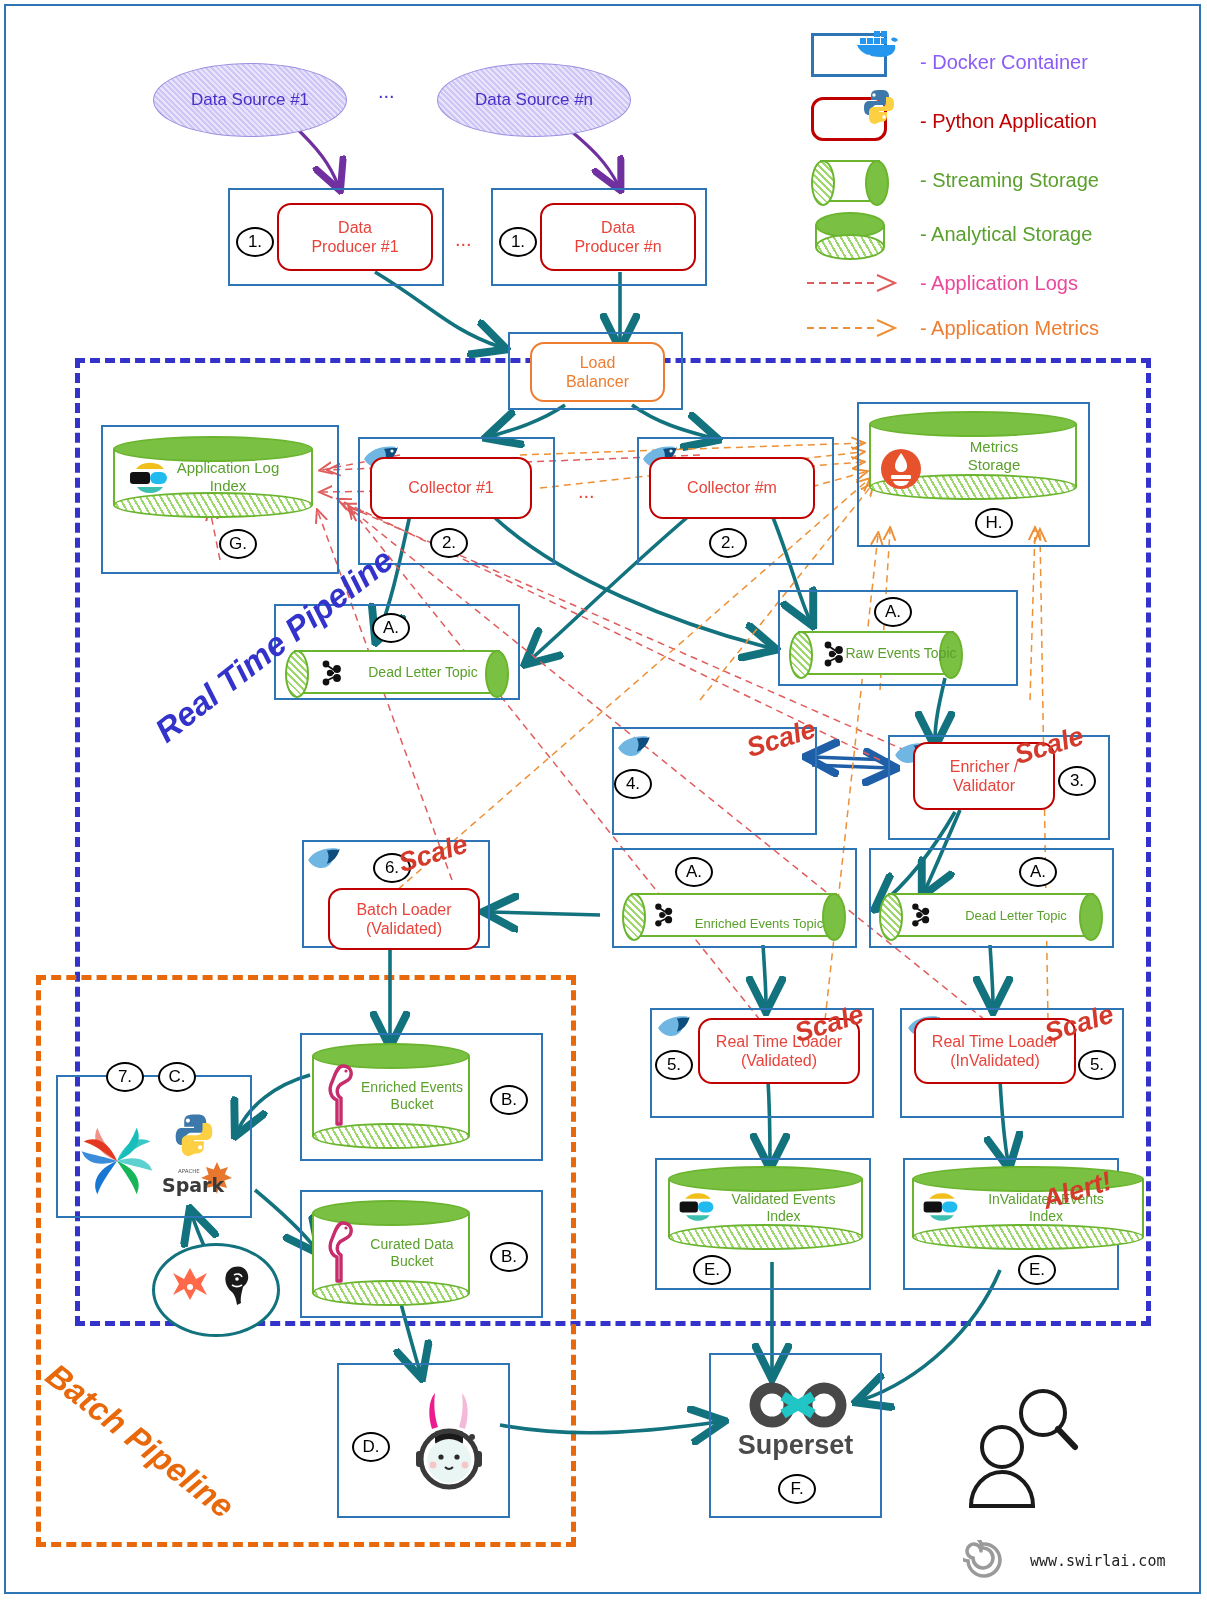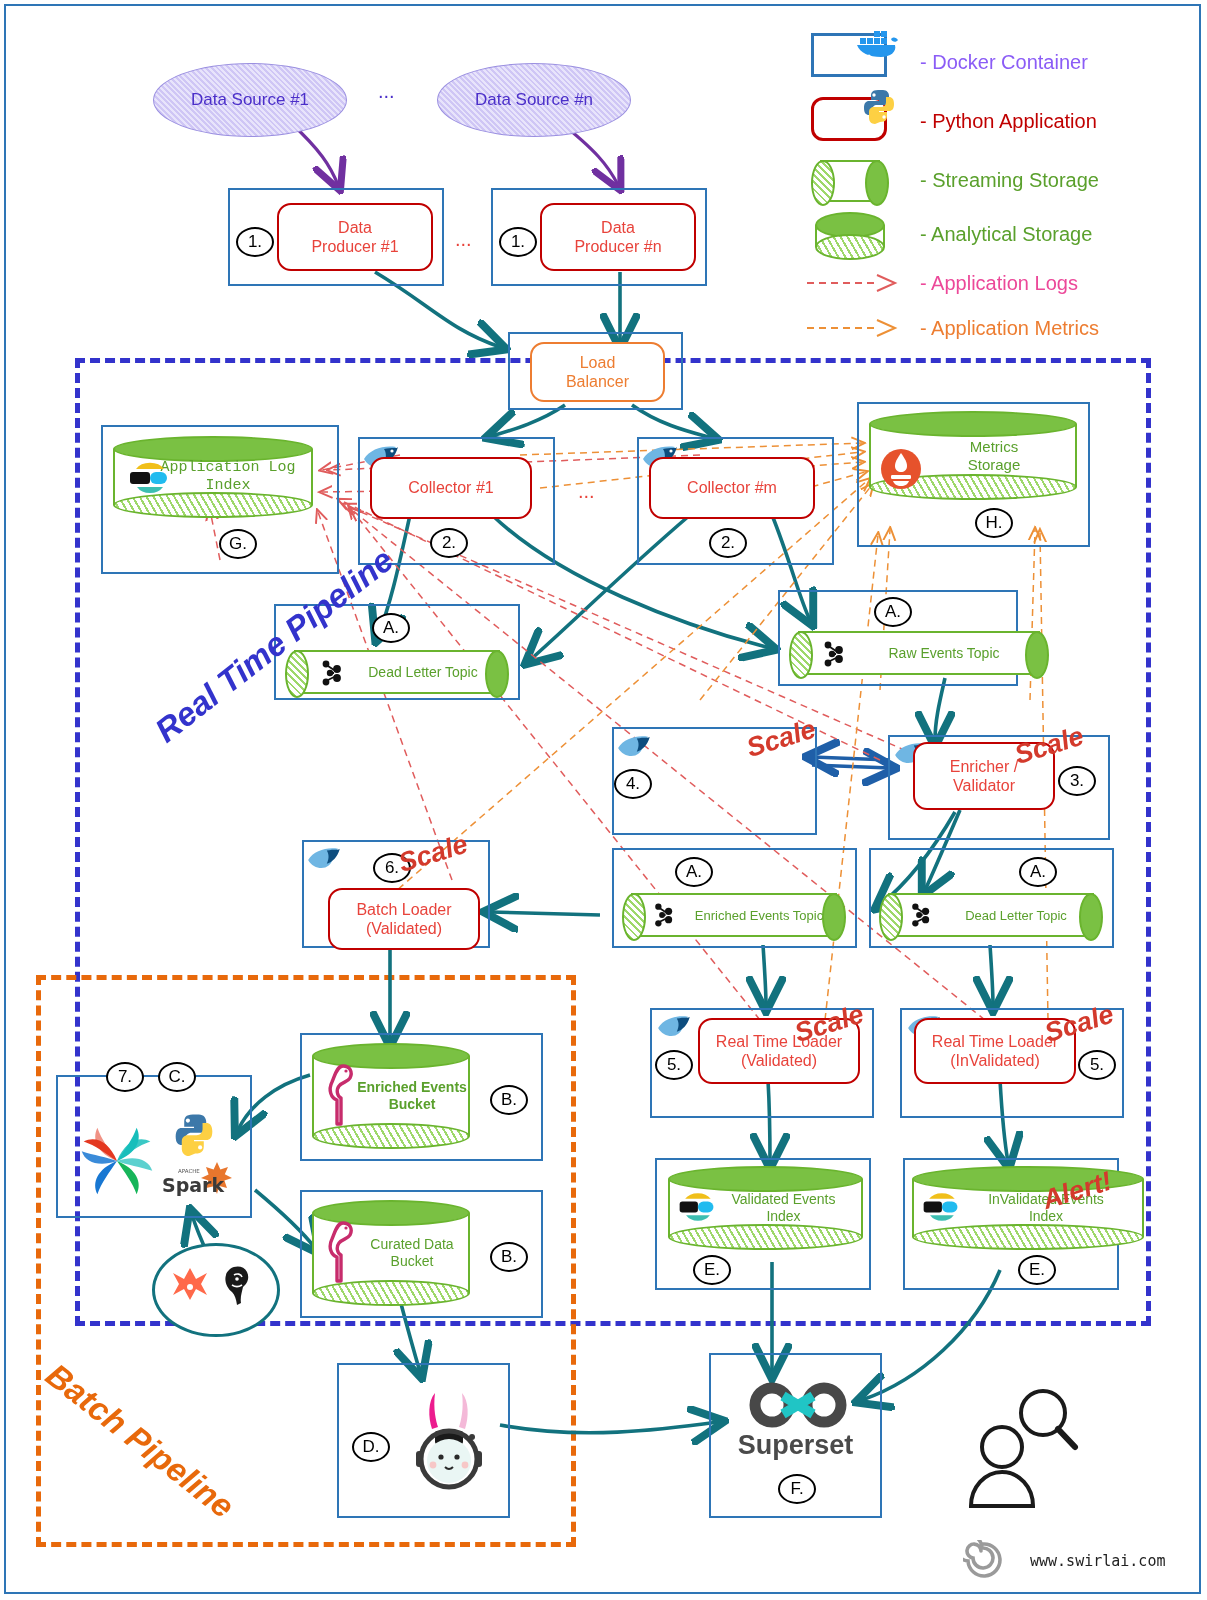--- a/index.html
+++ b/index.html
@@ -251,21 +251,21 @@
   <div class="abs docker" style="left:508px;top:332px;width:175px;height:78px;"></div>
   <div class="abs pyapp orange" style="left:530px;top:342px;width:135px;height:60px;">
     <span>Load<br>Balancer</span>
   </div>
 
   <div class="abs docker" style="left:101px;top:425px;width:238px;height:149px;"></div>
   <div class="abs analytic" style="left:113px;top:436px;width:200px;height:82px;">
     <div class="side"></div>
       <div class="top"></div>
       <div class="bot"></div>
-    <div class="txt" style="padding-left:30px;font-family:Liberation Mono, monospace;">Application Log<br>Index</div>
+    <div class="txt" style="padding-left:30px;">Application Log<br>Index</div>
   </div>
   <svg class="abs" style="left:126px;top:455px;" width="46" height="46" viewBox="0 0 46 46">
     <path d="M10,14 a16,12 0 0 1 28,0 z" fill="#F0BF1A"></path>
     <rect x="4" y="17" width="20" height="12" rx="3" fill="#111"></rect>
     <rect x="24" y="17" width="17" height="12" rx="6" fill="#21BBEF"></rect>
     <path d="M11,32 a15,12 0 0 0 26,0 z" fill="#3CBEB1"></path>
   </svg>
   <div class="abs marker" style="left:219px;top:529px;">G.</div>
 
   <div class="abs docker" style="left:358px;top:437px;width:197px;height:128px;"></div>
@@ -319,21 +319,21 @@
       <circle cx="20" cy="10" r="3.9" fill="#111"></circle>
         <circle cx="20" cy="19" r="3.9" fill="#111"></circle>
       <circle cx="13" cy="14" r="3.2" fill="#111"></circle>
       <path d="M11,7 L17,11 M11,21 L17,18 M13,14 L17,14" stroke="#111" stroke-width="1.8"></path>
     </svg>
     <div class="txt" style="padding-left:52px;">Dead Letter Topic</div>
   </div>
 
   <div class="abs docker" style="left:778px;top:590px;width:240px;height:96px;"></div>
   <div class="abs marker" style="left:874px;top:597px;">A.</div>
-  <div class="abs stream" style="left:789px;top:631px;width:260px;height:44px;">
+  <div class="abs stream" style="left:789px;top:631px;width:174px;height:44px;">
     <div class="body"></div>
       <div class="capL"></div>
       <div class="capR"></div>
     <svg style="position:absolute;left:30px;top:9px;" width="28" height="28" viewBox="0 0 28 28">
       <circle cx="9" cy="5" r="3.4" fill="#111"></circle>
         <circle cx="9" cy="23" r="3.4" fill="#111"></circle>
       <circle cx="20" cy="10" r="3.9" fill="#111"></circle>
         <circle cx="20" cy="19" r="3.9" fill="#111"></circle>
       <circle cx="13" cy="14" r="3.2" fill="#111"></circle>
       <path d="M11,7 L17,11 M11,21 L17,18 M13,14 L17,14" stroke="#111" stroke-width="1.8"></path>
@@ -378,21 +378,21 @@
       <div class="capL"></div>
       <div class="capR"></div>
     <svg style="position:absolute;left:28px;top:9px;" width="26" height="26" viewBox="0 0 28 28">
       <circle cx="9" cy="5" r="3.4" fill="#111"></circle>
         <circle cx="9" cy="23" r="3.4" fill="#111"></circle>
       <circle cx="20" cy="10" r="3.9" fill="#111"></circle>
         <circle cx="20" cy="19" r="3.9" fill="#111"></circle>
       <circle cx="13" cy="14" r="3.2" fill="#111"></circle>
       <path d="M11,7 L17,11 M11,21 L17,18 M13,14 L17,14" stroke="#111" stroke-width="1.8"></path>
     </svg>
-    <div class="txt" style="padding-left:50px;font-size:13px;">Enriched Events Topic</div>
+    <div class="txt" style="padding-left:50px;font-size:13px;margin-top:8px;">Enriched Events Topic</div>
   </div>
 
   <div class="abs docker" style="left:869px;top:848px;width:245px;height:100px;"></div>
   <div class="abs marker" style="left:1019px;top:857px;">A.</div>
   <div class="abs stream" style="left:879px;top:893px;width:224px;height:44px;">
     <div class="body"></div>
       <div class="capL"></div>
       <div class="capR"></div>
     <svg style="position:absolute;left:28px;top:9px;" width="26" height="26" viewBox="0 0 28 28">
       <circle cx="9" cy="5" r="3.4" fill="#111"></circle>
@@ -452,21 +452,21 @@
   <svg class="abs" style="left:920px;top:1185px;" width="42" height="44" viewBox="0 0 46 46">
     <path d="M10,14 a16,12 0 0 1 28,0 z" fill="#F0BF1A"></path>
     <rect x="4" y="17" width="20" height="12" rx="3" fill="#111"></rect>
     <rect x="24" y="17" width="17" height="12" rx="6" fill="#21BBEF"></rect>
     <path d="M11,32 a15,12 0 0 0 26,0 z" fill="#3CBEB1"></path>
   </svg>
   <div class="abs marker" style="left:1018px;top:1255px;">E.</div>
   <div class="abs alert-txt" style="left:1048px;top:1185px;">Alert!</div>
 
   <div class="abs docker" style="left:300px;top:1033px;width:243px;height:128px;"></div>
-  <div class="abs analytic" style="left:312px;top:1043px;width:158px;height:106px;font-weight:bold;">
+  <div class="abs analytic" style="left:312px;top:1043px;width:158px;height:106px;">
     <div class="side"></div>
       <div class="top"></div>
       <div class="bot"></div>
     <div class="txt" style="padding-left:42px;font-size:14px;">Enriched Events<br>Bucket</div>
   </div>
   <svg class="abs" style="left:323px;top:1062px;" width="34" height="66" viewBox="0 0 34 66">
     <path d="M20,4 C27,4 30,10 27,16 C25,20 19,20 16,24 C13,28 14,34 18,36 L18,62 L14,62 L14,38 C8,36 5,28 9,20 C12,13 14,4 20,4z" fill="none" stroke="#C72C6C" stroke-width="3.4" stroke-linejoin="round"></path>
     <circle cx="23" cy="9" r="1.6" fill="#C72C6C"></circle>
   </svg>
   <div class="abs marker" style="left:490px;top:1085px;">B.</div>

